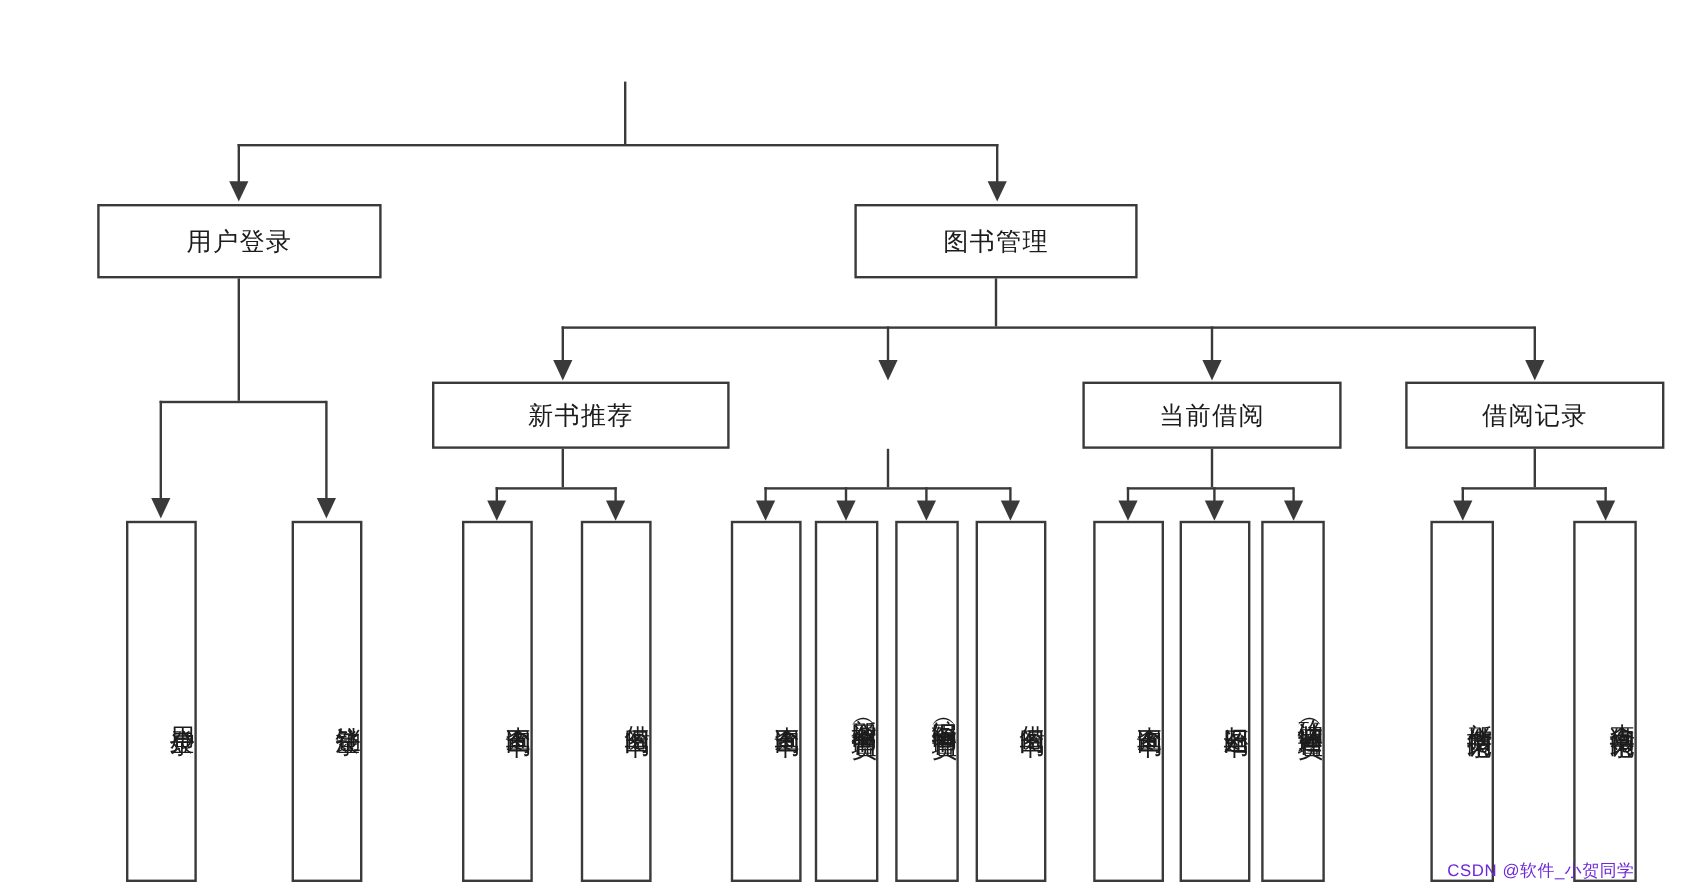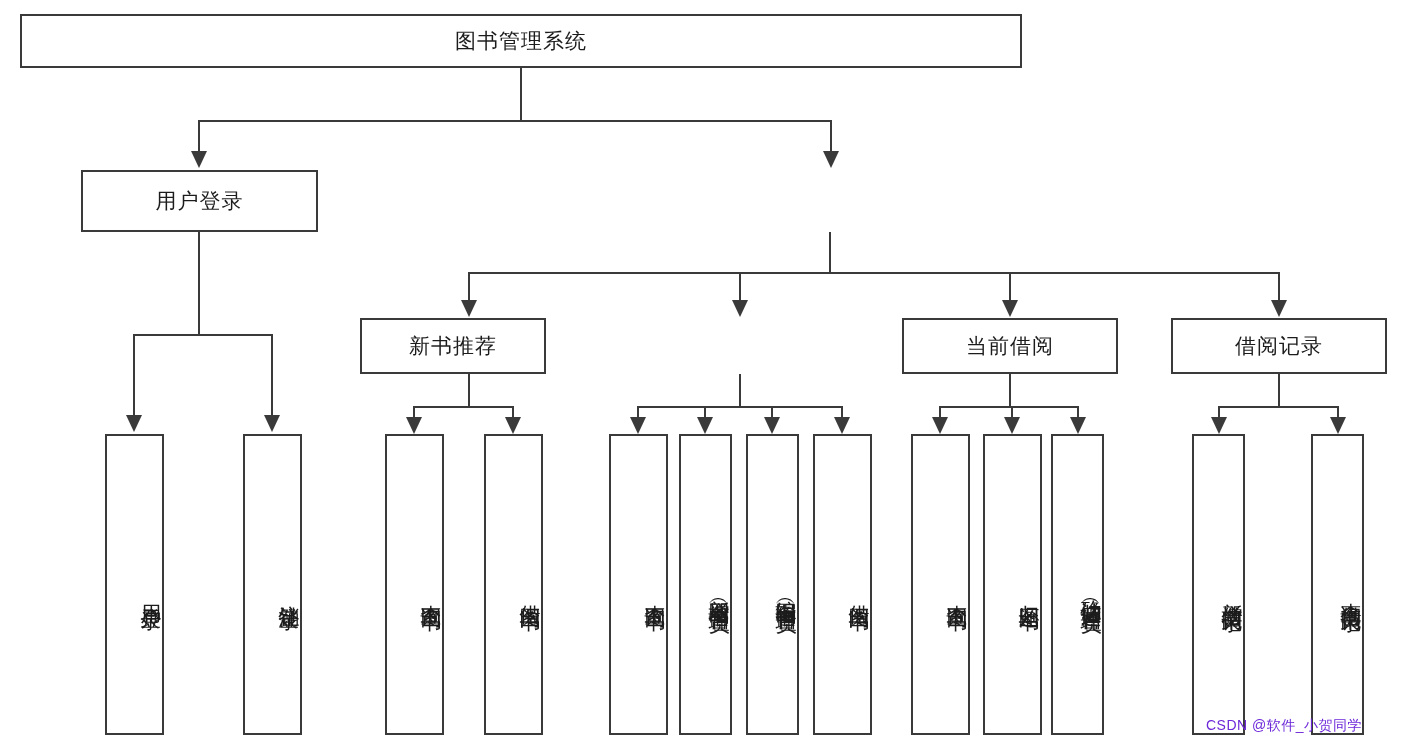--- a/index.html
+++ b/index.html
@@ -71,56 +71,56 @@
     white-space: nowrap;
     letter-spacing: 0.5px;
     margin-left: 14px;
   }
 </style>
 </head>
 <body>
 
 <div id="canvas">
 
-  <div class="node horiz" style="left:20px; top:14px; width:1002px; height:54px;">
-    <span class="label">图书管理系统</span>
-  </div>
 
   <div class="vline" style="left:520px; top:68px; height:52px;"></div>
 
   <div class="hline" style="left:198px; top:120px; width:634px;"></div>
 
   <div class="vline" style="left:198px; top:120px; height:33px;"></div>
   <div class="arrow" style="left:191px; top:151px;"></div>
   <div class="vline" style="left:830px; top:120px; height:33px;"></div>
   <div class="arrow" style="left:823px; top:151px;"></div>
 
   <div class="node horiz" style="left:81px; top:170px; width:237px; height:62px;">
     <span class="label">用户登录</span>
+  </div>
+  <div class="node horiz" style="left:712px; top:170px; width:236px; height:62px;">
+    <span class="label">图书管理</span>
   </div>
 
   <div class="vline" style="left:198px; top:232px; height:102px;"></div>
   <div class="hline" style="left:133px; top:334px; width:139px;"></div>
   <div class="vline" style="left:133px; top:334px; height:83px;"></div>
   <div class="arrow" style="left:126px; top:415px;"></div>
   <div class="vline" style="left:271px; top:334px; height:83px;"></div>
   <div class="arrow" style="left:264px; top:415px;"></div>
 
   <div class="vline" style="left:829px; top:232px; height:40px;"></div>
   <div class="hline" style="left:468px; top:272px; width:811px;"></div>
   <div class="vline" style="left:468px; top:272px; height:30px;"></div>
   <div class="arrow" style="left:461px; top:300px;"></div>
   <div class="vline" style="left:739px; top:272px; height:30px;"></div>
   <div class="arrow" style="left:732px; top:300px;"></div>
   <div class="vline" style="left:1009px; top:272px; height:30px;"></div>
   <div class="arrow" style="left:1002px; top:300px;"></div>
   <div class="vline" style="left:1278px; top:272px; height:30px;"></div>
   <div class="arrow" style="left:1271px; top:300px;"></div>
 
-  <div class="node horiz" style="left:360px; top:318px; width:186px; height:56px;">
+  <div class="node horiz" style="left:360px; top:318px; width:248px; height:56px;">
     <span class="label">新书推荐</span>
   </div>
   <div class="node horiz" style="left:1171px; top:318px; width:216px; height:56px;">
     <span class="label">借阅记录</span>
   </div>
   <div class="node horiz" style="left:902px; top:318px; width:216px; height:56px;">
     <span class="label">当前借阅</span>
   </div>
 
   <div class="vline" style="left:468px; top:374px; height:32px;"></div>

